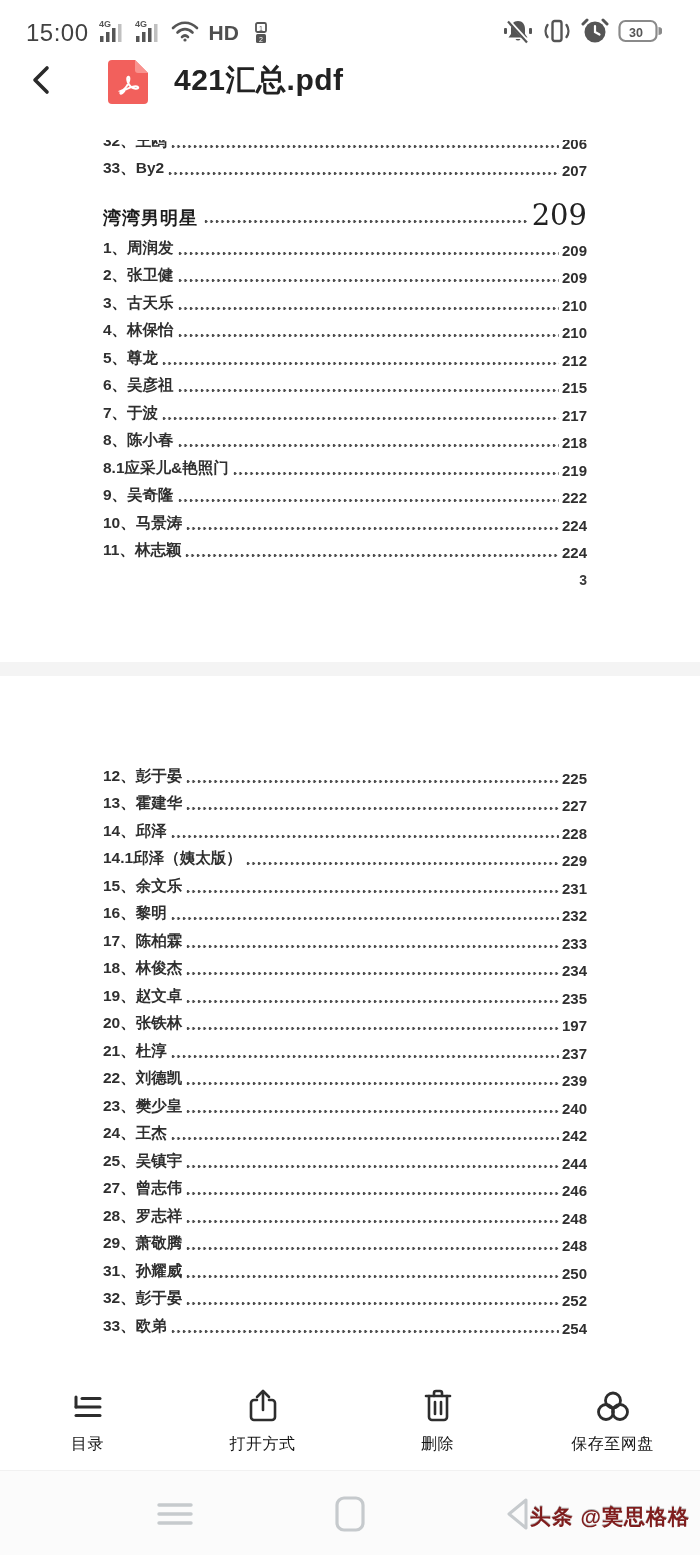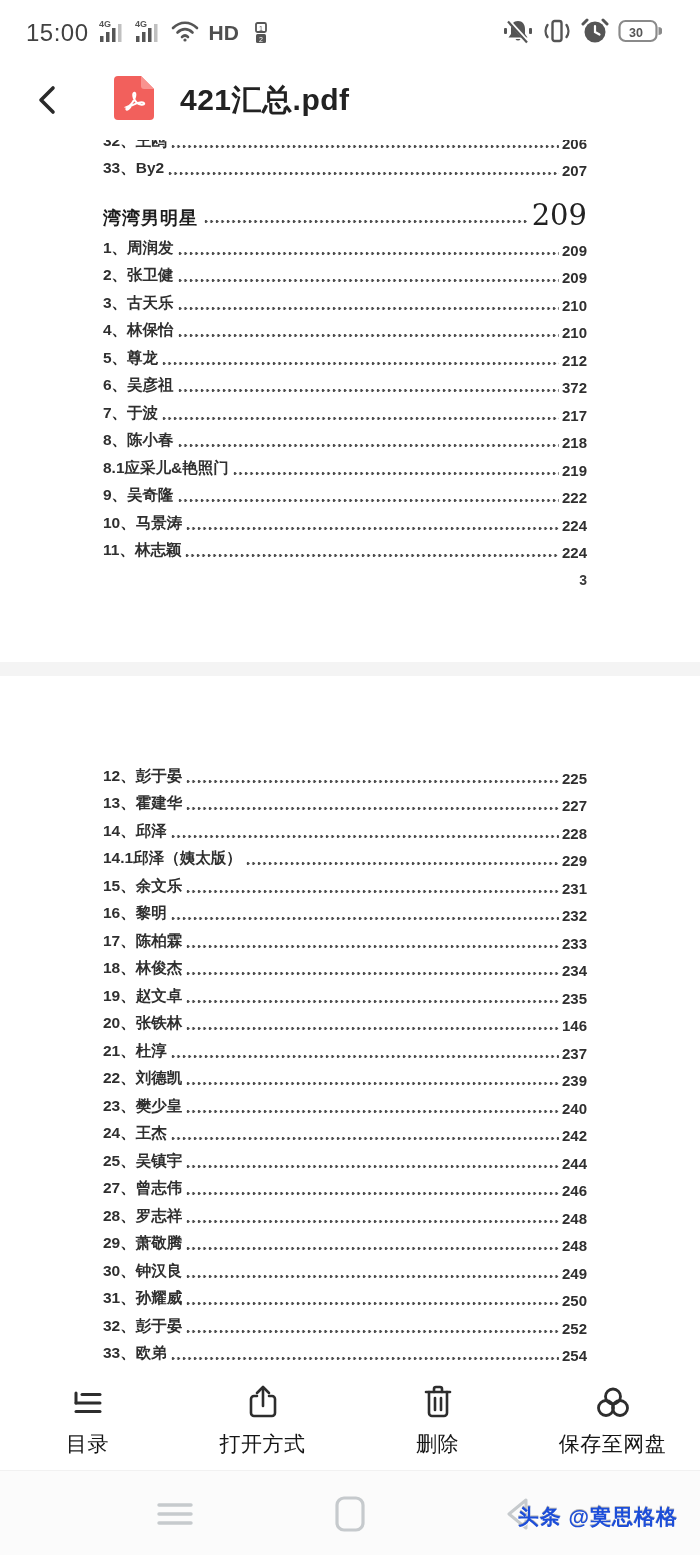--- a/index.html
+++ b/index.html
@@ -14,21 +14,21 @@
     display:flex;align-items:center;justify-content:space-between;
     padding:6px 38px 0 26px;box-sizing:border-box;color:#4a4a4a;
   }
   .sb-left,.sb-right{display:flex;align-items:center;gap:9px;}
   .sb-time{font-size:24px;font-weight:500;color:#424242;letter-spacing:.5px;}
   .hd-wrap{display:flex;align-items:center;gap:16px;}
   .hd-text{font-size:21px;font-weight:700;color:#4f4f4f;}
   
   .app-header{
     position:absolute;top:60px;left:0;width:700px;height:80px;
-    display:flex;align-items:center;padding:0 30px;box-sizing:border-box;gap:26px;
+    display:flex;padding:0 24px;box-sizing:border-box;gap:26px;
     background:#fff;
   }
   .back-btn{display:flex;align-items:center;justify-content:center;width:34px;height:40px;}
   .pdf-icon{margin-left:24px;}
   .doc-title{font-size:30px;font-weight:700;color:#222;letter-spacing:.5px;}
   
   .page{position:absolute;left:0;width:692px;background:#fff;box-sizing:border-box;}
   .page-1{top:140px;height:522px;overflow:hidden;padding:0 105px 0 103px;}
   .page-1 .clip-shift{margin-top:-13px;}
   .page-2{top:676px;height:696px;padding:86px 105px 0 103px;overflow:hidden;}
@@ -47,32 +47,32 @@
   .toc-heading .dots{margin:0 4px 10px 6px;}
   .pagenum-row{display:flex;justify-content:flex-end;margin-top:8px;}
   .pagenum{font-size:14px;color:#3a3a3a;font-weight:600;}
   
   .toolbar{
     position:absolute;top:1372px;left:0;width:700px;height:98px;background:#fff;
     display:flex;align-items:center;
   }
   .tool-item{flex:1;display:flex;flex-direction:column;align-items:center;gap:10px;cursor:pointer;}
   .tool-icon{height:36px;display:flex;align-items:flex-end;justify-content:center;}
-  .tool-label{font-size:21px;color:#161616;font-weight:500;letter-spacing:.5px;}
+  .tool-label{font-size:16px;color:#161616;font-weight:500;letter-spacing:.5px;}
   
   .nav-bar{
     position:absolute;top:1470px;left:0;width:700px;height:85px;background:#fbfbfb;
     border-top:1px solid #f1f1f1;box-sizing:border-box;
   }
   .nav-btn{position:absolute;top:0;height:85px;width:90px;display:flex;align-items:center;justify-content:center;}
   .nav-menu{left:130px;}
   .nav-home{left:305px;}
   .nav-back{left:473px;}
   .watermark{
-    position:absolute;right:22px;top:32px;font-size:21px;font-weight:700;color:#1d4ed8;
+    position:absolute;right:10px;top:32px;font-size:21px;font-weight:700;color:#7f1d1d;
     letter-spacing:1px;text-shadow:0 1px 0 #ffffff,0 -1px 0 #b3b3b3;white-space:nowrap;margin-left:14px;
   }
 </style>
 </head>
 <body>
 
 <div class="status-bar">
   <div class="sb-left">
     <span class="sb-time">15:00</span>
     <span>
@@ -204,21 +204,21 @@
           <span class="toc-page">210</span>
         </div>
         <div class="toc-row">
           <span class="toc-label">5、尊龙</span>
           <span class="dots"></span>
           <span class="toc-page">212</span>
         </div>
         <div class="toc-row">
           <span class="toc-label">6、吴彦祖</span>
           <span class="dots"></span>
-          <span class="toc-page">372</span>
+          <span class="toc-page">215</span>
         </div>
         <div class="toc-row">
           <span class="toc-label">7、于波</span>
           <span class="dots"></span>
           <span class="toc-page">217</span>
         </div>
         <div class="toc-row">
           <span class="toc-label">8、陈小春</span>
           <span class="dots"></span>
           <span class="toc-page">218</span>
@@ -295,21 +295,21 @@
         <span class="toc-page">234</span>
       </div>
       <div class="toc-row">
         <span class="toc-label">19、赵文卓</span>
         <span class="dots"></span>
         <span class="toc-page">235</span>
       </div>
       <div class="toc-row">
         <span class="toc-label">20、张铁林</span>
         <span class="dots"></span>
-        <span class="toc-page">146</span>
+        <span class="toc-page">197</span>
       </div>
       <div class="toc-row">
         <span class="toc-label">21、杜淳</span>
         <span class="dots"></span>
         <span class="toc-page">237</span>
       </div>
       <div class="toc-row">
         <span class="toc-label">22、刘德凯</span>
         <span class="dots"></span>
         <span class="toc-page">239</span>
@@ -336,25 +336,20 @@
       </div>
       <div class="toc-row">
         <span class="toc-label">28、罗志祥</span>
         <span class="dots"></span>
         <span class="toc-page">248</span>
       </div>
       <div class="toc-row">
         <span class="toc-label">29、萧敬腾</span>
         <span class="dots"></span>
         <span class="toc-page">248</span>
-      </div>
-      <div class="toc-row">
-        <span class="toc-label">30、钟汉良</span>
-        <span class="dots"></span>
-        <span class="toc-page">249</span>
       </div>
       <div class="toc-row">
         <span class="toc-label">31、孙耀威</span>
         <span class="dots"></span>
         <span class="toc-page">250</span>
       </div>
       <div class="toc-row">
         <span class="toc-label">32、彭于晏</span>
         <span class="dots"></span>
         <span class="toc-page">252</span>

